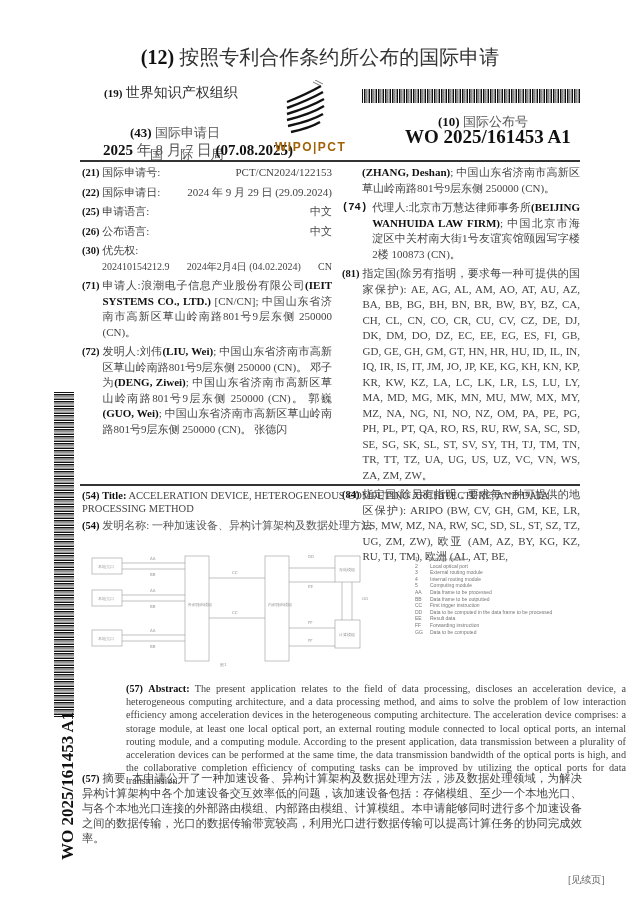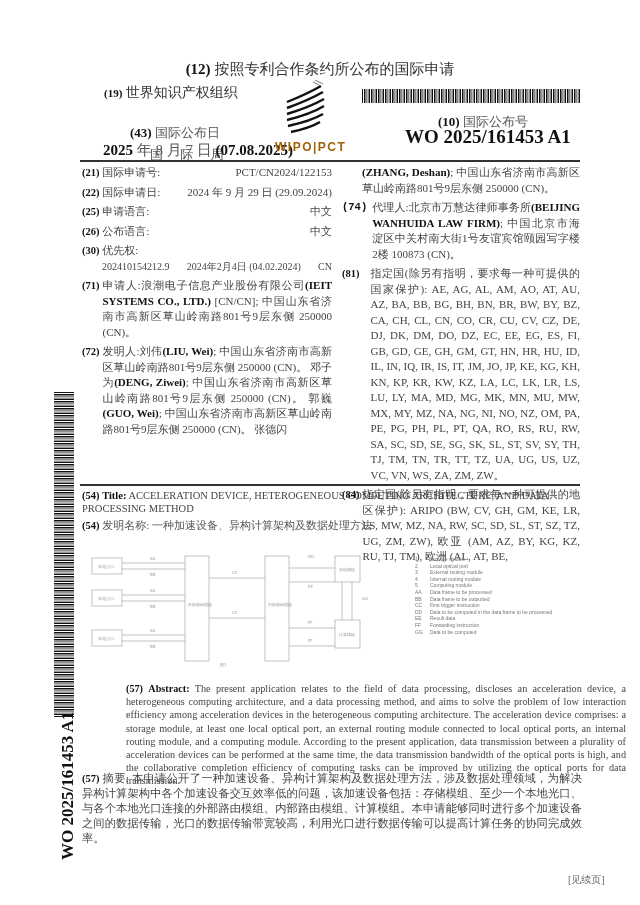--- a/index.html
+++ b/index.html
@@ -2,21 +2,21 @@
 <html><head>
 <meta charset="utf-8">
 <style>
   * { box-sizing: border-box; margin: 0; padding: 0; }
   html, body { width: 640px; height: 905px; background: #ffffff; overflow: hidden; }
   body { position: relative; font-family: "Liberation Serif", "DejaVu Serif", serif; color: #222; }
 
   .abs { position: absolute; }
 
   
-  .hdr-title { left: 110px; top: 60px; width: 420px; text-align: center; font-size: 15px; color: #333; }
+  .hdr-title { left: 110px; top: 44px; width: 420px; text-align: center; font-size: 20px; color: #333; }
   .hdr-title b { font-weight: bold; color: #111; }
   .wipo-org { left: 104px; top: 84px; font-size: 14px; color: #333; }
   .wipo-org b { font-size: 11px; color:#111; }
   .bureau { left: 150px; top: 103px; font-size: 13px; letter-spacing: 7px; color: #555; margin-top: 43px; }
   .pubdate-label { left: 130px; top: 124px; font-size: 13px; color: #555; }
   .pubdate-label b, .pubno-label b { font-size: 13px; color: #111; }
   .pubdate { left: 103px; top: 141px; font-size: 15px; font-weight: bold; color: #111; }
   .pubdate span.cn { font-weight: normal; color: #555; }
 
   .logo { left: 283px; top: 80px; width: 45px; height: 60px; }
@@ -74,21 +74,21 @@
 </div>
 
 <div class="abs wipo-org">
   <b>(19)</b>
   <span>世界知识产权组织</span>
 </div>
 <div class="abs bureau">国 际 局</div>
 
 <div class="abs pubdate-label">
   <b>(43)</b>
-  <span>国际公布日</span>
+  <span>国际申请日</span>
 </div>
 <div class="abs pubdate">
   <span>2025</span>
   <span class="cn">年 8 月 7 日</span>
   <span>(07.08.2025)</span>
 </div>
 
 <svg class="abs logo" viewBox="0 0 45 60">
   <g fill="none" stroke="#111" stroke-width="2.4">
     <path d="M4 22 Q24 14 38 6"></path>
@@ -172,21 +172,21 @@
 <div class="abs col rcol">
   <div class="item just indent">
     <b class="en">(ZHANG, Deshan)</b><span>; 中国山东省济南市高新区草山岭南路801号9层东侧 250000 (CN)。</span>
   </div>
   <div class="item just" style="display:flex;">
     <span class="num" style="flex:none;margin-right:5px;font-family:Liberation Mono, monospace;">(74)</span>
     <span>
       <span>代理人:</span><span>北京市万慧达律师事务所</span><b class="en">(BEIJING WANHUIDA LAW FIRM)</b><span>; 中国北京市海淀区中关村南大街1号友谊宾馆颐园写字楼2楼 100873 (CN)。</span>
     </span>
   </div>
-  <div class="item just" style="display:flex;gap:8px;">
+  <div class="item just" style="display:flex;">
     <span class="num" style="flex:none;margin-right:3px;">(81)</span>
     <span>
       <span>指定国(除另有指明，要求每一种可提供的国家保护):</span>
       <span>AE, AG, AL, AM, AO, AT, AU, AZ, BA, BB, BG, BH, BN, BR, BW, BY, BZ, CA, CH, CL, CN, CO, CR, CU, CV, CZ, DE, DJ, DK, DM, DO, DZ, EC, EE, EG, ES, FI, GB, GD, GE, GH, GM, GT, HN, HR, HU, ID, IL, IN, IQ, IR, IS, IT, JM, JO, JP, KE, KG, KH, KN, KP, KR, KW, KZ, LA, LC, LK, LR, LS, LU, LY, MA, MD, MG, MK, MN, MU, MW, MX, MY, MZ, NA, NG, NI, NO, NZ, OM, PA, PE, PG, PH, PL, PT, QA, RO, RS, RU, RW, SA, SC, SD, SE, SG, SK, SL, ST, SV, SY, TH, TJ, TM, TN, TR, TT, TZ, UA, UG, US, UZ, VC, VN, WS, ZA, ZM, ZW。</span>
     </span>
   </div>
   <div class="item just" style="display:flex;">
     <span class="num" style="flex:none;margin-right:3px;">(84)</span>
     <span>
       <span>指定国(除另有指明，要求每一种可提供的地区保护):</span>

